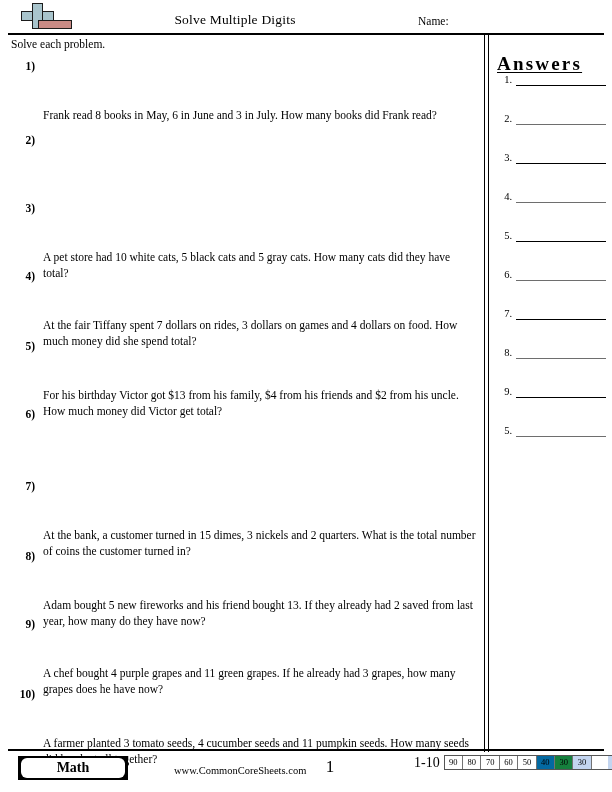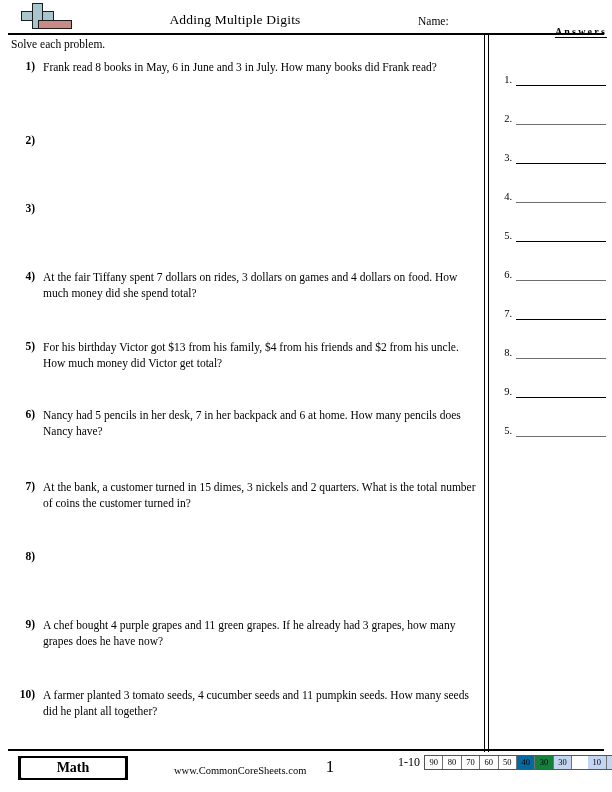--- a/index.html
+++ b/index.html
@@ -107,29 +107,30 @@
     text-align: right;
     font-size: 11.5px;
     font-weight: bold;
   }
   .problem .txt {
     display: block;
     margin-left: 32px;
     font-size: 11.5px;
     line-height: 15.5px;
     text-align: left;
+    margin-top: 48px;
   }
 
   
   #answers-title {
     position: absolute;
-    left: 497px; top: 26px;
+    left: 497px; top: 53px;
     width: 110px;
-    text-align: right;
-    font-size: 10px;
+    text-align: left;
+    font-size: 19px;
     font-weight: bold;
     letter-spacing: 2.2px;
     text-decoration: underline;
     text-underline-offset: 2px;
   }
   #answers-list {
     position: absolute;
     left: 492px; top: 72px;
     width: 118px;
   }
@@ -166,21 +167,21 @@
     position: absolute;
     left: 18px; top: 756px;
     width: 110px; height: 24px;
     background: #000;
   }
   #math-badge .pill {
     position: absolute;
     left: 3px; top: 2px;
     width: 104px; height: 20px;
     background: #fff;
-    border-radius: 1px;
+    border-radius: 6px;
     text-align: center;
     line-height: 20px;
     font-size: 14px;
     font-weight: bold;
     color: #000;
   }
   #site-url {
     position: absolute;
     left: 134px; top: 765px;
     font-size: 10.5px;
@@ -194,24 +195,25 @@
     font-size: 17px;
   }
   #score-scale {
     position: absolute;
     left: 398px; top: 755px;
     height: 15px;
     display: flex;
     align-items: stretch;
   }
   #score-range {
-    font-size: 12px;
+    font-size: 14px;
     line-height: 15px;
     padding-right: 4px;
     white-space: nowrap;
+    margin-left: 16px;
   }
   #score-boxes {
     display: flex;
     border: 1px solid #555;
     box-sizing: border-box;
     height: 15px;
   }
   #score-boxes .sbox {
     width: 18.4px;
     border-right: 1px solid #737373;
@@ -226,57 +228,58 @@
 </style>
 </head>
 <body>
 
 <div id="header">
   <div id="logo">
     <div class="plus-h"></div>
     <div class="plus-v"></div>
     <div class="bar"></div>
   </div>
-  <div id="title">Adding Multiple Digits</div>
+  <div id="title">Solve Multiple Digits</div>
   <div id="name-label">Name:</div>
 </div>
 <div id="header-rule"></div>
 
 <div id="divider"></div>
 
 <div id="instruction">Solve each problem.</div>
 <div id="problems" style="position: absolute;">
     <div class="problem" style="position: absolute; left: 0px; top: 0px; width: 465px;">
       <span class="num">1)</span>
       <span class="txt">Frank read 8 books in May, 6 in June and 3 in July. How many books did Frank read?</span>
     </div>
     <div class="problem" style="position: absolute; left: 0px; top: 74px; width: 465px;">
       <span class="num">2)</span>
     </div>
     <div class="problem" style="position: absolute; left: 0px; top: 142px; width: 465px;">
       <span class="num">3)</span>
+      <span class="txt">A pet store had 10 white cats, 5 black cats and 5 gray cats. How many cats did they have total?</span>
     </div>
     <div class="problem" style="position: absolute; left: 0px; top: 210px; width: 465px;">
       <span class="num">4)</span>
       <span class="txt">At the fair Tiffany spent 7 dollars on rides, 3 dollars on games and 4 dollars on food. How much money did she spend total?</span>
     </div>
     <div class="problem" style="position: absolute; left: 0px; top: 280px; width: 465px;">
       <span class="num">5)</span>
       <span class="txt">For his birthday Victor got $13 from his family, $4 from his friends and $2 from his uncle. How much money did Victor get total?</span>
     </div>
     <div class="problem" style="position: absolute; left: 0px; top: 348px; width: 465px;">
       <span class="num">6)</span>
-      <span class="txt">Nancy had 5 pencils in her desk, 7 in her backpack and 6 at home. How many pencils does Nancy have?</span>
     </div>
     <div class="problem" style="position: absolute; left: 0px; top: 420px; width: 465px;">
       <span class="num">7)</span>
       <span class="txt">At the bank, a customer turned in 15 dimes, 3 nickels and 2 quarters. What is the total number of coins the customer turned in?</span>
     </div>
     <div class="problem" style="position: absolute; left: 0px; top: 490px; width: 465px;">
       <span class="num">8)</span>
+      <span class="txt">Adam bought 5 new fireworks and his friend bought 13. If they already had 2 saved from last year, how many do they have now?</span>
     </div>
     <div class="problem" style="position: absolute; left: 0px; top: 558px; width: 465px;">
       <span class="num">9)</span>
       <span class="txt">A chef bought 4 purple grapes and 11 green grapes. If he already had 3 grapes, how many grapes does he have now?</span>
     </div>
     <div class="problem" style="position: absolute; left: 0px; top: 628px; width: 465px;">
       <span class="num">10)</span>
       <span class="txt">A farmer planted 3 tomato seeds, 4 cucumber seeds and 11 pumpkin seeds. How many seeds did he plant all together?</span>
     </div>
   </div>

